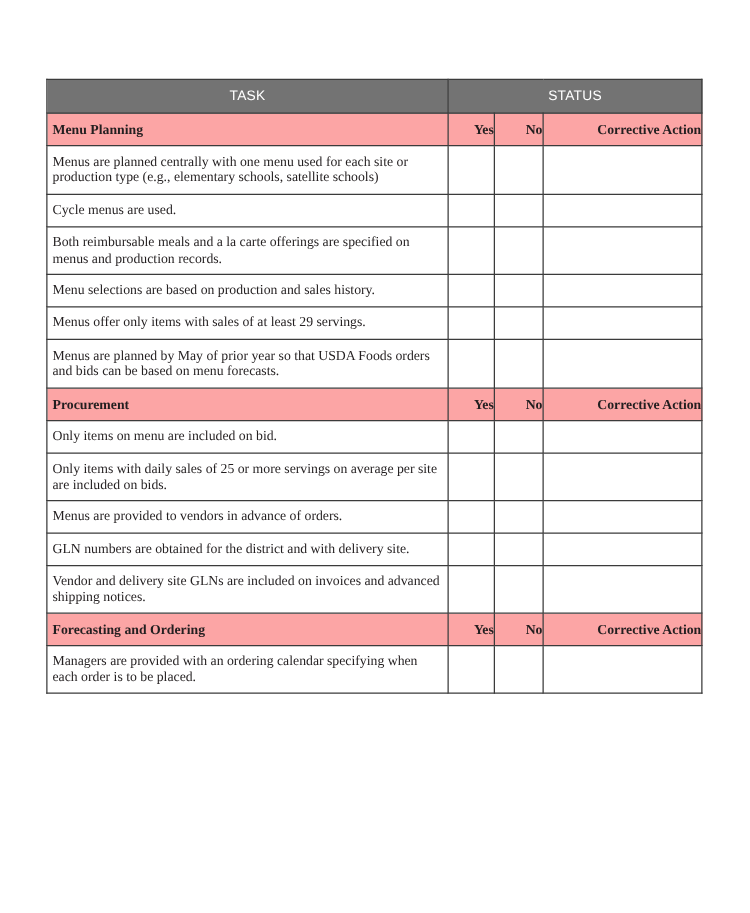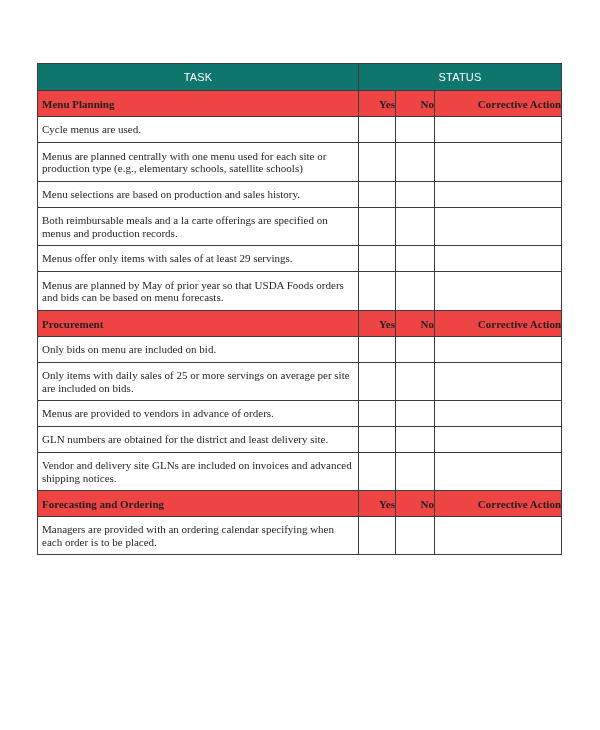--- a/index.html
+++ b/index.html
@@ -9,27 +9,27 @@
     font-family: "Liberation Serif", "DejaVu Serif", serif;
     color: #231f20;
   }
   table { border-collapse: collapse; width: 524px; table-layout: fixed; }
   td, th { border: 1px solid #3b3b3b; padding: 0; }
   col.c-task { width: 321px; }
   col.c-yes { width: 37px; }
   col.c-no { width: 39px; }
   col.c-ca { width: 127px; }
   .hdr th {
-    background: #0f766e; color: #ffffff; height: 26px;
+    background: #737373; color: #ffffff; height: 26px;
     font-family: "Liberation Sans", "DejaVu Sans", sans-serif;
     font-size: 11px; font-weight: normal; text-align: center;
     letter-spacing: 0.2px;
   }
   .sec td {
-    background: #ef4444; height: 25px;
+    background: #fca5a5; height: 25px;
     font-size: 11px; font-weight: bold;
   }
   .sec td.task { padding-left: 4px; }
   .sec td.ctr { text-align: right; }
   .row td { background: #ffffff; font-size: 11px; line-height: 12.5px; }
   .row td.task { padding: 0 6px 0 4px; }
   .row.h1 td { height: 25px; }
   .row.h2 td { height: 37px; }
   .row.h2b td { height: 38px; }
 </style>
@@ -51,40 +51,40 @@
     </tr>
   </thead>
   <tbody>
 
     <tr class="sec">
       <td class="task">Menu Planning</td>
       <td class="ctr">Yes</td>
       <td class="ctr">No</td>
       <td class="ctr">Corrective Action</td>
     </tr>
-    <tr class="row h1">
-      <td class="task">Cycle menus are used.</td>
-      <td></td>
-      <td></td>
-      <td></td>
-    </tr>
     <tr class="row h2b">
       <td class="task">Menus are planned centrally with one menu used for each site or production type (e.g., elementary schools, satellite schools)</td>
       <td></td>
       <td></td>
       <td></td>
     </tr>
     <tr class="row h1">
-      <td class="task">Menu selections are based on production and sales history.</td>
+      <td class="task">Cycle menus are used.</td>
       <td></td>
       <td></td>
       <td></td>
     </tr>
     <tr class="row h2">
       <td class="task">Both reimbursable meals and a la carte offerings are specified on menus and production records.</td>
+      <td></td>
+      <td></td>
+      <td></td>
+    </tr>
+    <tr class="row h1">
+      <td class="task">Menu selections are based on production and sales history.</td>
       <td></td>
       <td></td>
       <td></td>
     </tr>
     <tr class="row h1">
       <td class="task">Menus offer only items with sales of at least 29 servings.</td>
       <td></td>
       <td></td>
       <td></td>
     </tr>
@@ -95,39 +95,39 @@
       <td></td>
     </tr>
 
     <tr class="sec">
       <td class="task">Procurement</td>
       <td class="ctr">Yes</td>
       <td class="ctr">No</td>
       <td class="ctr">Corrective Action</td>
     </tr>
     <tr class="row h1">
-      <td class="task">Only bids on menu are included on bid.</td>
+      <td class="task">Only items on menu are included on bid.</td>
       <td></td>
       <td></td>
       <td></td>
     </tr>
     <tr class="row h2">
       <td class="task">Only items with daily sales of 25 or more servings on average per site are included on bids.</td>
       <td></td>
       <td></td>
       <td></td>
     </tr>
     <tr class="row h1">
       <td class="task">Menus are provided to vendors in advance of orders.</td>
       <td></td>
       <td></td>
       <td></td>
     </tr>
     <tr class="row h1">
-      <td class="task">GLN numbers are obtained for the district and least delivery site.</td>
+      <td class="task">GLN numbers are obtained for the district and with delivery site.</td>
       <td></td>
       <td></td>
       <td></td>
     </tr>
     <tr class="row h2">
       <td class="task">Vendor and delivery site GLNs are included on invoices and advanced shipping notices.</td>
       <td></td>
       <td></td>
       <td></td>
     </tr>

